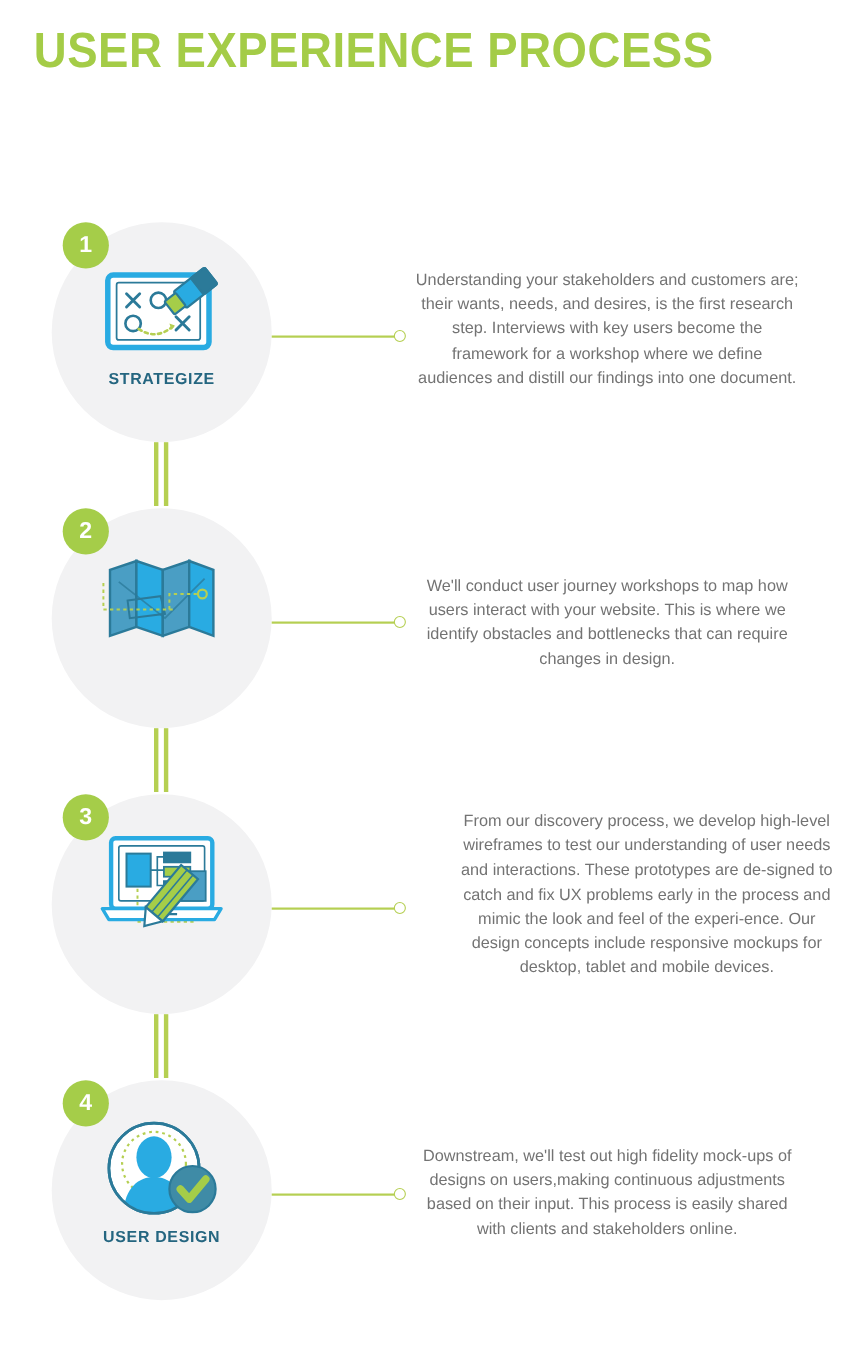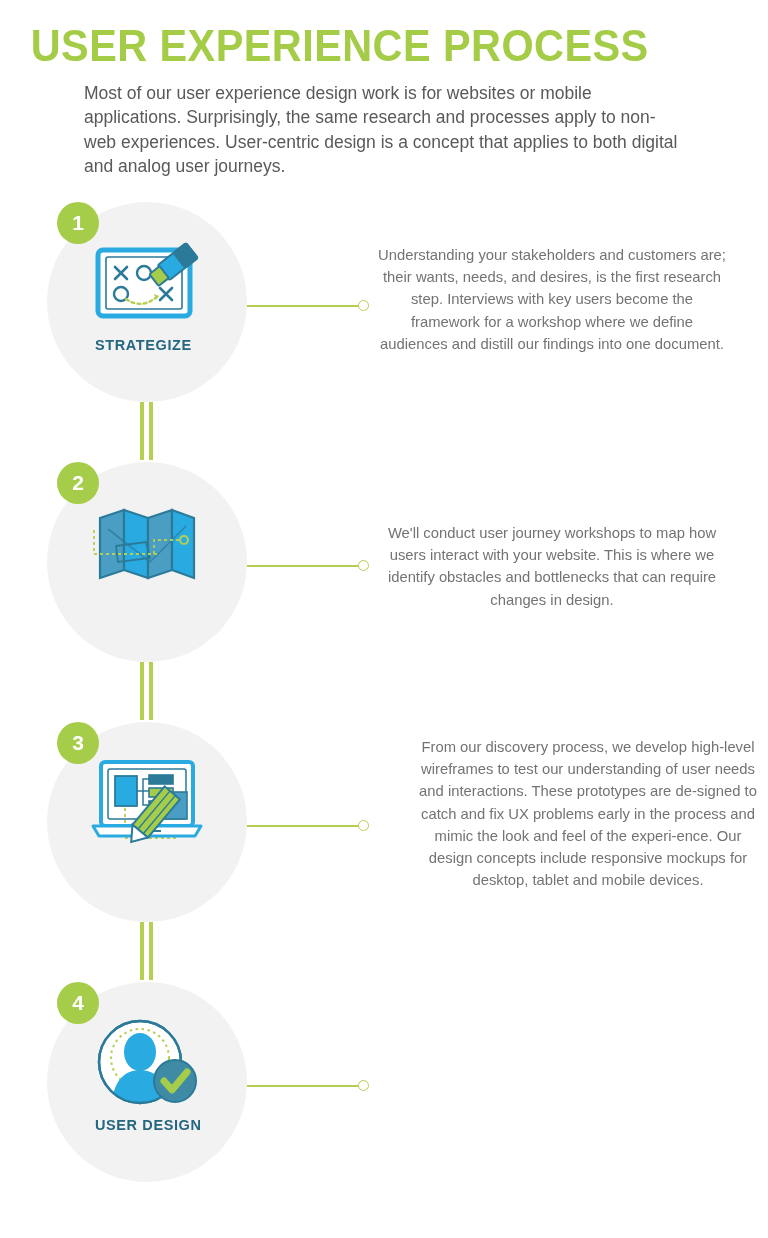--- a/index.html
+++ b/index.html
@@ -88,27 +88,27 @@
     display: flex;
     align-items: center;
     justify-content: center;
     z-index: 2;
   }
   .step-label {
     position: absolute;
     left: 47px;
     top: 140px;
     width: 200px;
+    text-align: center;
     color: #256680;
     font-size: 14.5px;
     font-weight: bold;
     letter-spacing: 0.6px;
     line-height: 1.25;
     z-index: 2;
-    margin-left: 48px;
   }
   .connector {
     position: absolute;
     left: 247px;
     top: 104px;
     width: 122px;
     height: 12px;
     z-index: 1;
   }
   .connector .line {
@@ -154,21 +154,20 @@
     display: block;
   }
   .rail i.a { left: 2px; }
   .rail i.b { left: 11px; }
 </style>
 </head>
 <body>
 
 <div class="header">
   <h1 class="main-title">USER EXPERIENCE PROCESS</h1>
-  <p class="intro">Most of our user experience design work is for websites or mobile applications. Surprisingly, the same research and processes apply to non-web experiences. User-centric design is a concept that applies to both digital and analog user journeys.</p>
 </div>
 
 <div class="steps">
 
   <div class="step">
     <div class="disc"></div>
     <div class="badge">1</div>
     <div class="icon-wrap">
       <svg width="118" height="96" viewBox="0 0 118 96">
         <rect x="10" y="16" width="92" height="66" rx="5" fill="#ffffff" stroke="#29abe2" stroke-width="5"></rect>
@@ -287,15 +286,16 @@
         <circle cx="48" cy="50" r="41" fill="none" stroke="#2b7a99" stroke-width="2.4"></circle>
         <circle cx="83" cy="69" r="21" fill="#3f8ba6" stroke="#2b7a99" stroke-width="2"></circle>
         <path d="M72 69 L80 78 L95 60" fill="none" stroke="#a5cd49" stroke-width="7" stroke-linecap="round" stroke-linejoin="round"></path>
       </svg>
     </div>
     <div class="step-label">USER DESIGN</div>
     <div class="connector">
       <div class="line"></div>
       <div class="dot"></div>
     </div>
+    <div class="desc" style="top:64px;">Downstream, we'll test out high fidelity mock-ups of designs on users,making continuous adjustments based on their input. This process is easily shared with clients and stakeholders online.</div>
   </div>
 
 </div>
 
 </body></html>

